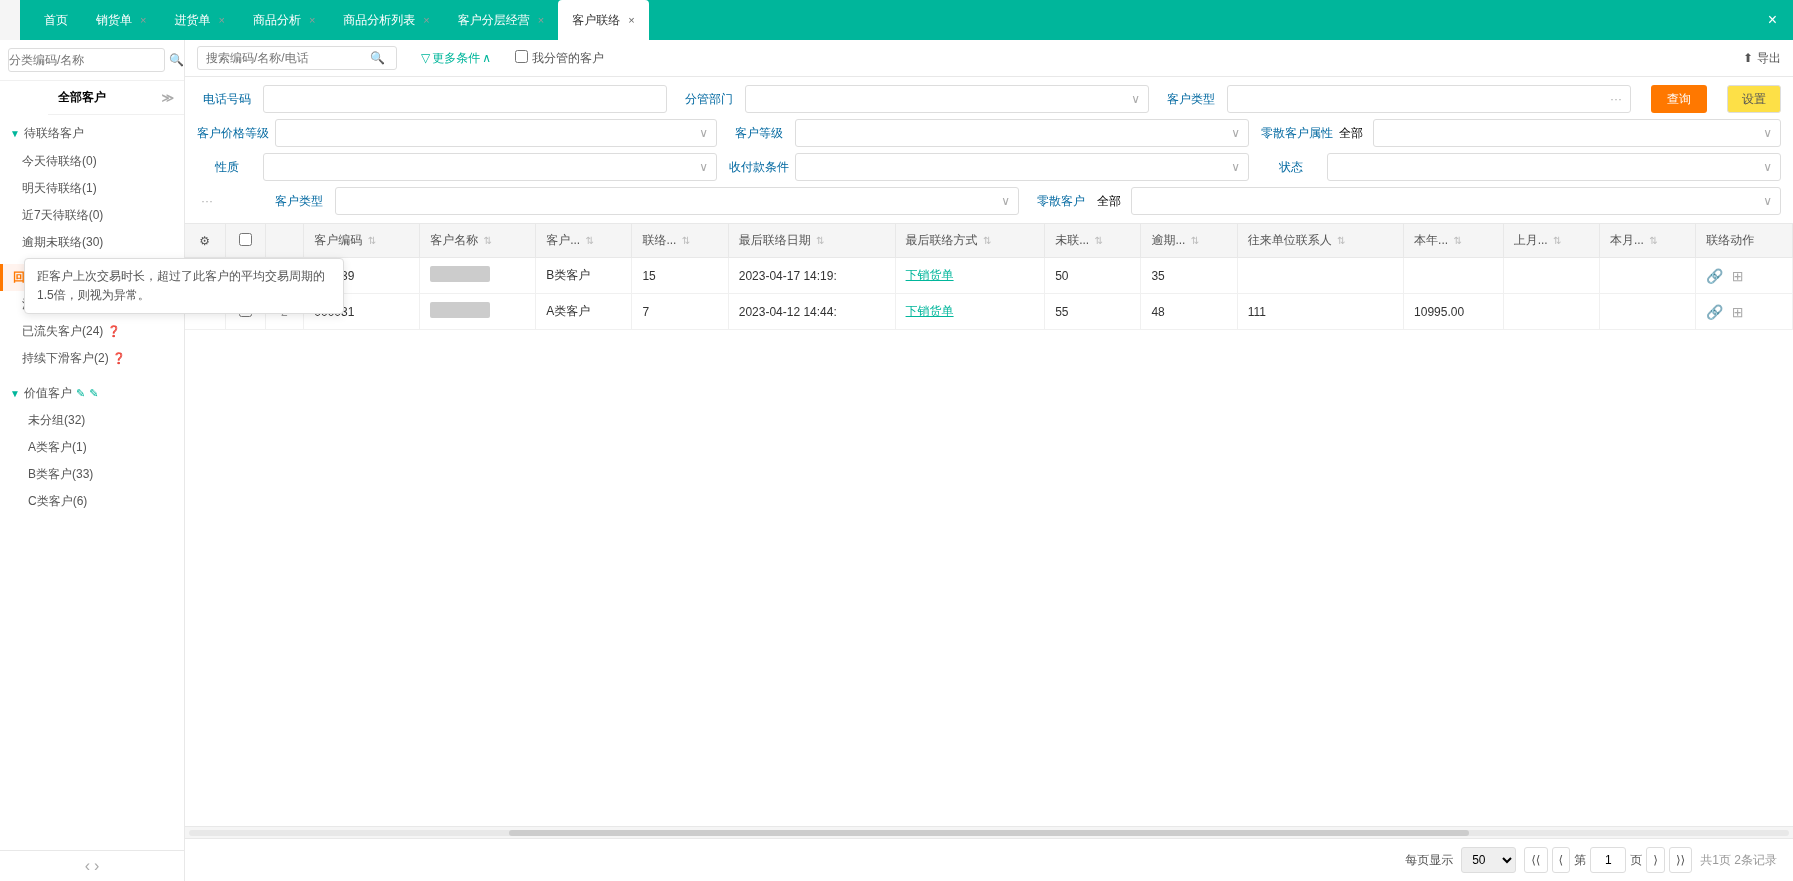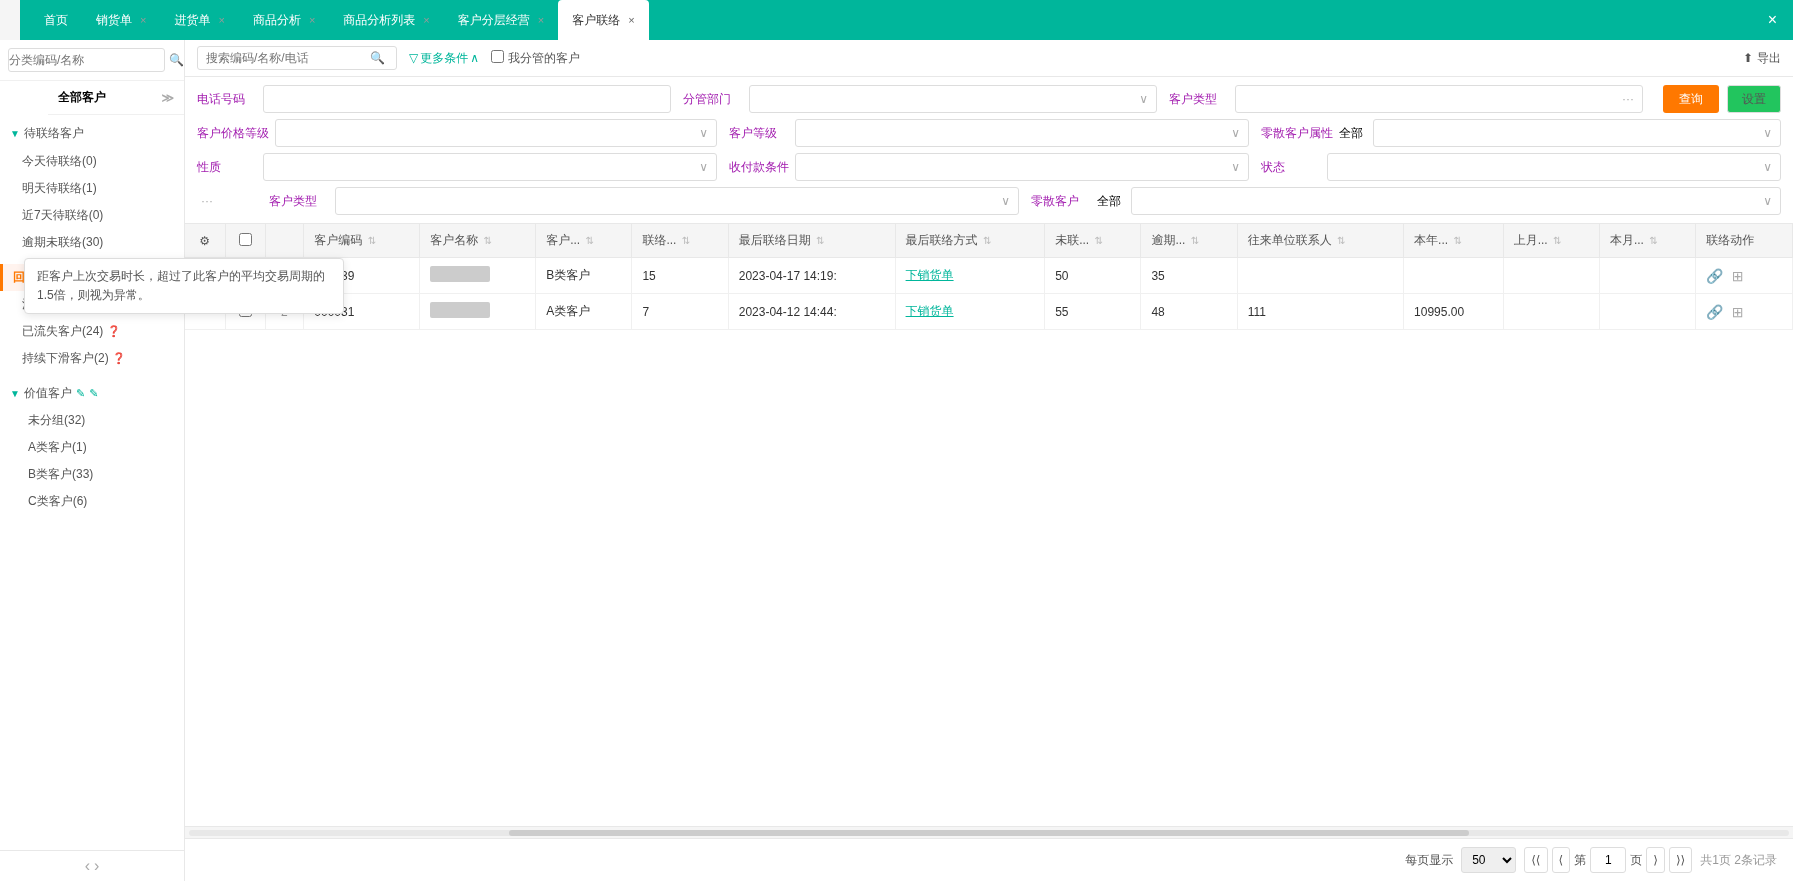--- a/index.html
+++ b/index.html
@@ -62,60 +62,60 @@
     .sidebar-subitem {
       padding: 5px 10px 5px 28px; cursor: pointer; color: #555; font-size: 12px;
     }
 
     
     .content-area { flex: 1; display: flex; flex-direction: column; overflow: hidden; background: #f8f8f8; }
 
     
     .filter-bar {
       background: white; padding: 6px 12px; border-bottom: 1px solid #e8e8e8;
-      display: flex; align-items: center; gap: 12px;
+      display: flex; align-items: center; gap: 24px;
     }
     .filter-search {
       display: flex; align-items: center; border: 1px solid #ddd; border-radius: 3px;
       padding: 4px 8px; gap: 4px; min-width: 200px;
     }
     .filter-search input { border: none; outline: none; font-size: 12px; width: 160px; }
     .filter-search .search-icon { color: #aaa; }
     .filter-more { color: #00b69b; cursor: pointer; display: flex; align-items: center; gap: 2px; }
     .filter-checkbox { display: flex; align-items: flex-start; gap: 4px; color: #555; cursor: pointer; }
     .export-btn { margin-left: auto; display: flex; align-items: center; gap: 4px; color: #555; cursor: pointer; font-size: 12px; }
 
     
     .adv-filter {
       background: white; border-bottom: 1px solid #e8e8e8; padding: 8px 12px;
     }
     .adv-filter-row { display: flex; align-items: center; gap: 12px; margin-bottom: 6px; }
     .adv-filter-row:last-child { margin-bottom: 0; }
     .filter-field {
       display: flex; align-items: center; gap: 6px; flex: 1;
     }
-    .filter-label { color: #a21caf; white-space: nowrap; min-width: 60px; text-align: left; }
+    .filter-label { color: #0369a1; white-space: nowrap; min-width: 60px; text-align: center; }
     .filter-input {
       flex: 1; border: 1px solid #ddd; border-radius: 3px; padding: 4px 8px; font-size: 12px;
       outline: none; height: 28px;
     }
     .filter-select {
       flex: 1; border: 1px solid #ddd; border-radius: 3px; padding: 4px 8px; font-size: 12px;
       outline: none; height: 28px; display: flex; align-items: center; justify-content: space-between;
       cursor: pointer; background: white; position: relative;
     }
     .filter-select .arrow { color: #aaa; }
     .filter-select-wide { min-width: 180px; }
-    .filter-actions { display: flex; gap: 8px; align-items: center; margin-left: 8px; }
+    .filter-actions { display: flex; gap: 20px; align-items: center; margin-left: 8px; }
     .btn-primary {
       background: #ff7800; color: white; border: none; border-radius: 3px;
       padding: 5px 16px; cursor: pointer; font-size: 12px; height: 28px;
     }
     .btn-secondary {
-      background: #22c55e; color: #555; border: 1px solid #ddd; border-radius: 3px;
+      background: #fde047; color: #555; border: 1px solid #ddd; border-radius: 3px;
       padding: 5px 14px; cursor: pointer; font-size: 12px; height: 28px;
     }
     .filter-more-dots { color: #aaa; cursor: pointer; padding: 0 4px; }
 
     
     .tooltip-box {
       position: absolute; background: white; border: 1px solid #ddd; border-radius: 4px;
       padding: 8px 12px; color: #555; font-size: 12px; z-index: 100;
       box-shadow: 0 2px 8px rgba(0,0,0,0.1); max-width: 320px; line-height: 1.6;
       top: 258px; left: 24px;

